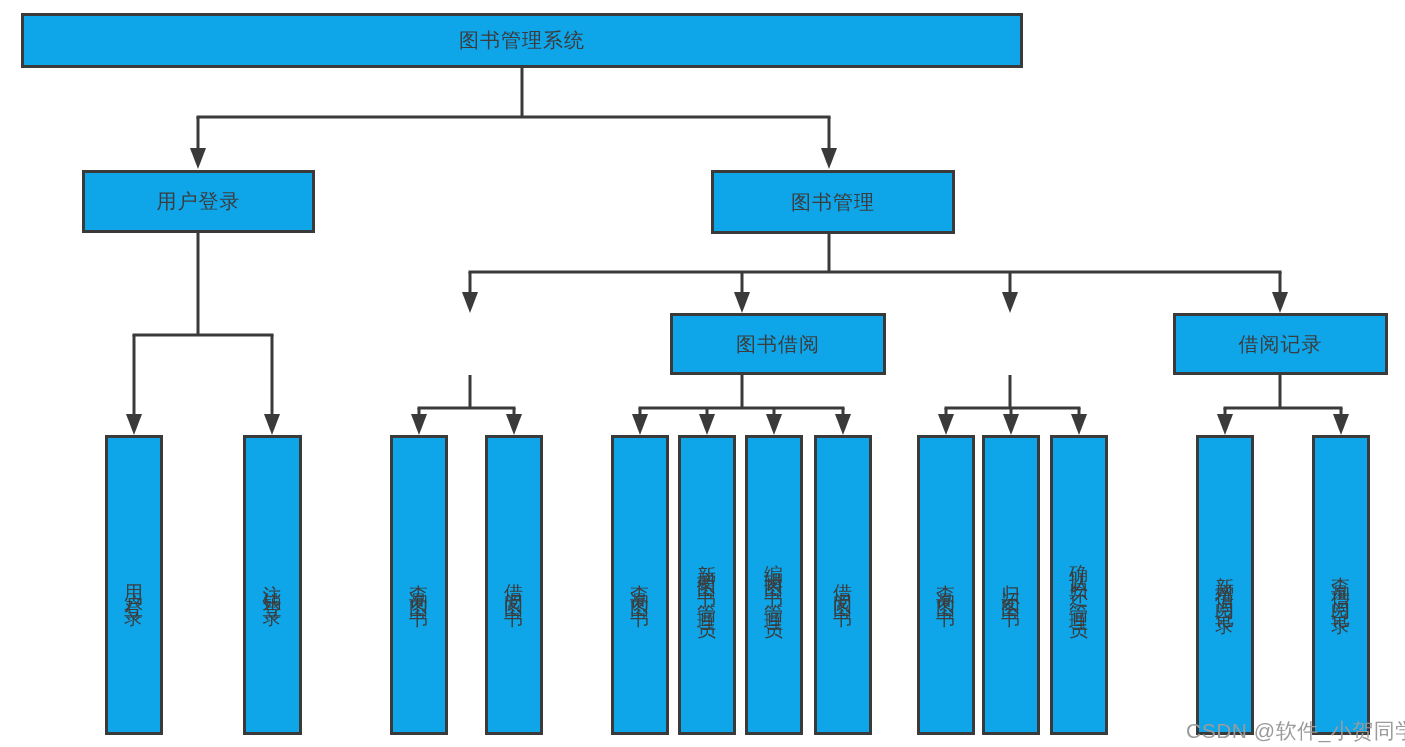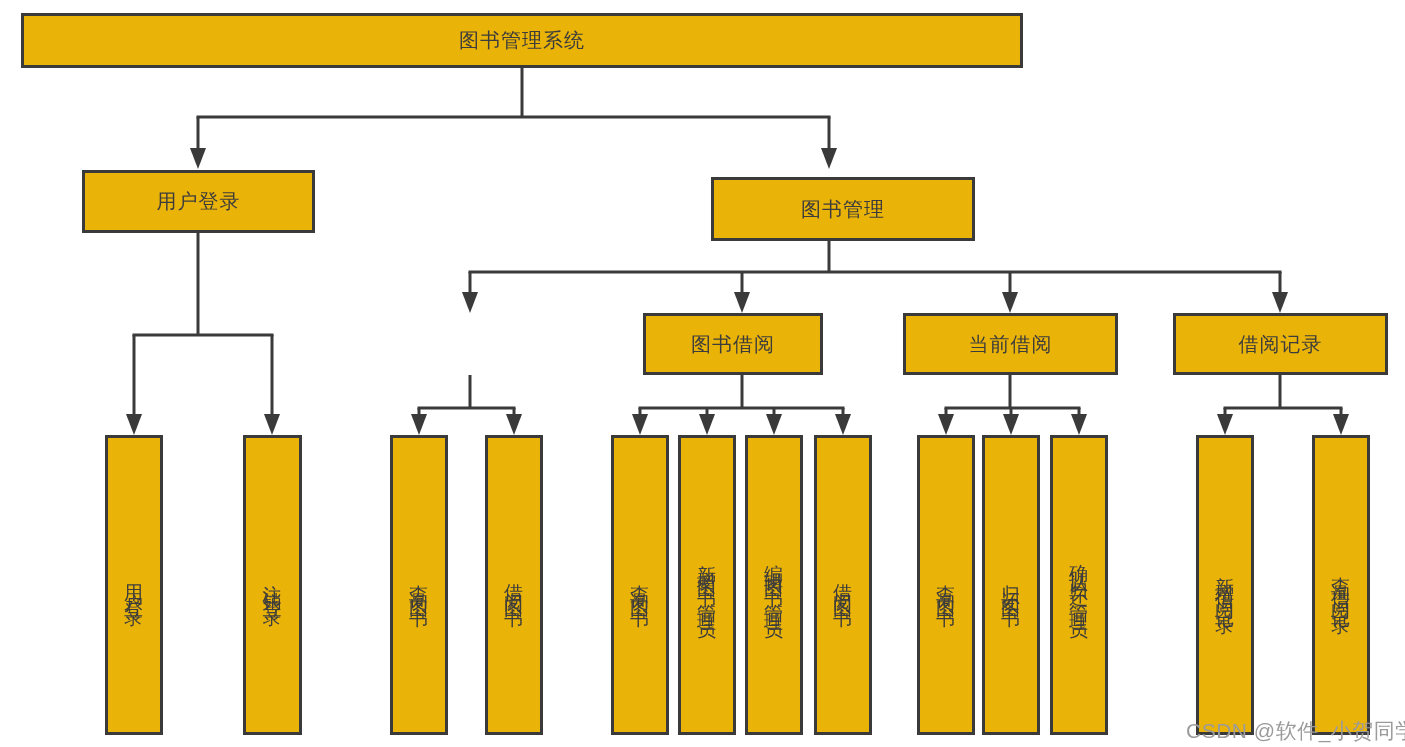--- a/index.html
+++ b/index.html
@@ -19,21 +19,21 @@
     position: absolute;
     left: 0; top: 0;
     width: 1405px;
     height: 747px;
     z-index: 1;
   }
   .box {
     position: absolute;
     box-sizing: border-box;
     border: 3px solid #3a3a3a;
-    background: #eab308;
+    background: #0ea5e9;
     color: #3c3c3c;
     display: flex;
     align-items: center;
     justify-content: center;
     z-index: 2;
   }
   .box.h {
     font-size: 20px;
     letter-spacing: 1px;
     white-space: nowrap;
@@ -126,24 +126,23 @@
       <polygon points="1011,435 1003,414 1019,414"></polygon>
       <polygon points="1079,435 1071,414 1087,414"></polygon>
       <polygon points="1225,435 1217,414 1233,414"></polygon>
       <polygon points="1341,435 1333,414 1349,414"></polygon>
     </g>
   </svg>
 
   <div class="box h" style="left:21px;top:13px;width:1002px;height:55px">图书管理系统</div>
 
   <div class="box h" style="left:82px;top:170px;width:233px;height:63px">用户登录</div>
-  <div class="box h" style="left:711px;top:177px;width:264px;height:64px">图书管理</div>
+  <div class="box h" style="left:711px;top:170px;width:244px;height:64px">图书管理</div>
 
-  <div class="box h" style="left:643px;top:313px;width:180px;height:62px">图书借阅</div>
-  <div class="box h" style="left:903px;top:313px;width:215px;height:62px">当前借阅</div>
+  <div class="box h" style="left:670px;top:313px;width:216px;height:62px">图书借阅</div>
   <div class="box h" style="left:1173px;top:313px;width:215px;height:62px">借阅记录</div>
 
   <div class="box v" style="left:105px;top:435px;width:58px;height:300px">用户登录</div>
   <div class="box v" style="left:243px;top:435px;width:59px;height:300px">注销登录</div>
 
   <div class="box v" style="left:390px;top:435px;width:58px;height:300px">查询图书</div>
   <div class="box v" style="left:485px;top:435px;width:58px;height:300px">借阅图书</div>
 
   <div class="box v" style="left:611px;top:435px;width:58px;height:300px">查询图书</div>
   <div class="box v" style="left:678px;top:435px;width:58px;height:300px">新增图书（管理员）</div>

